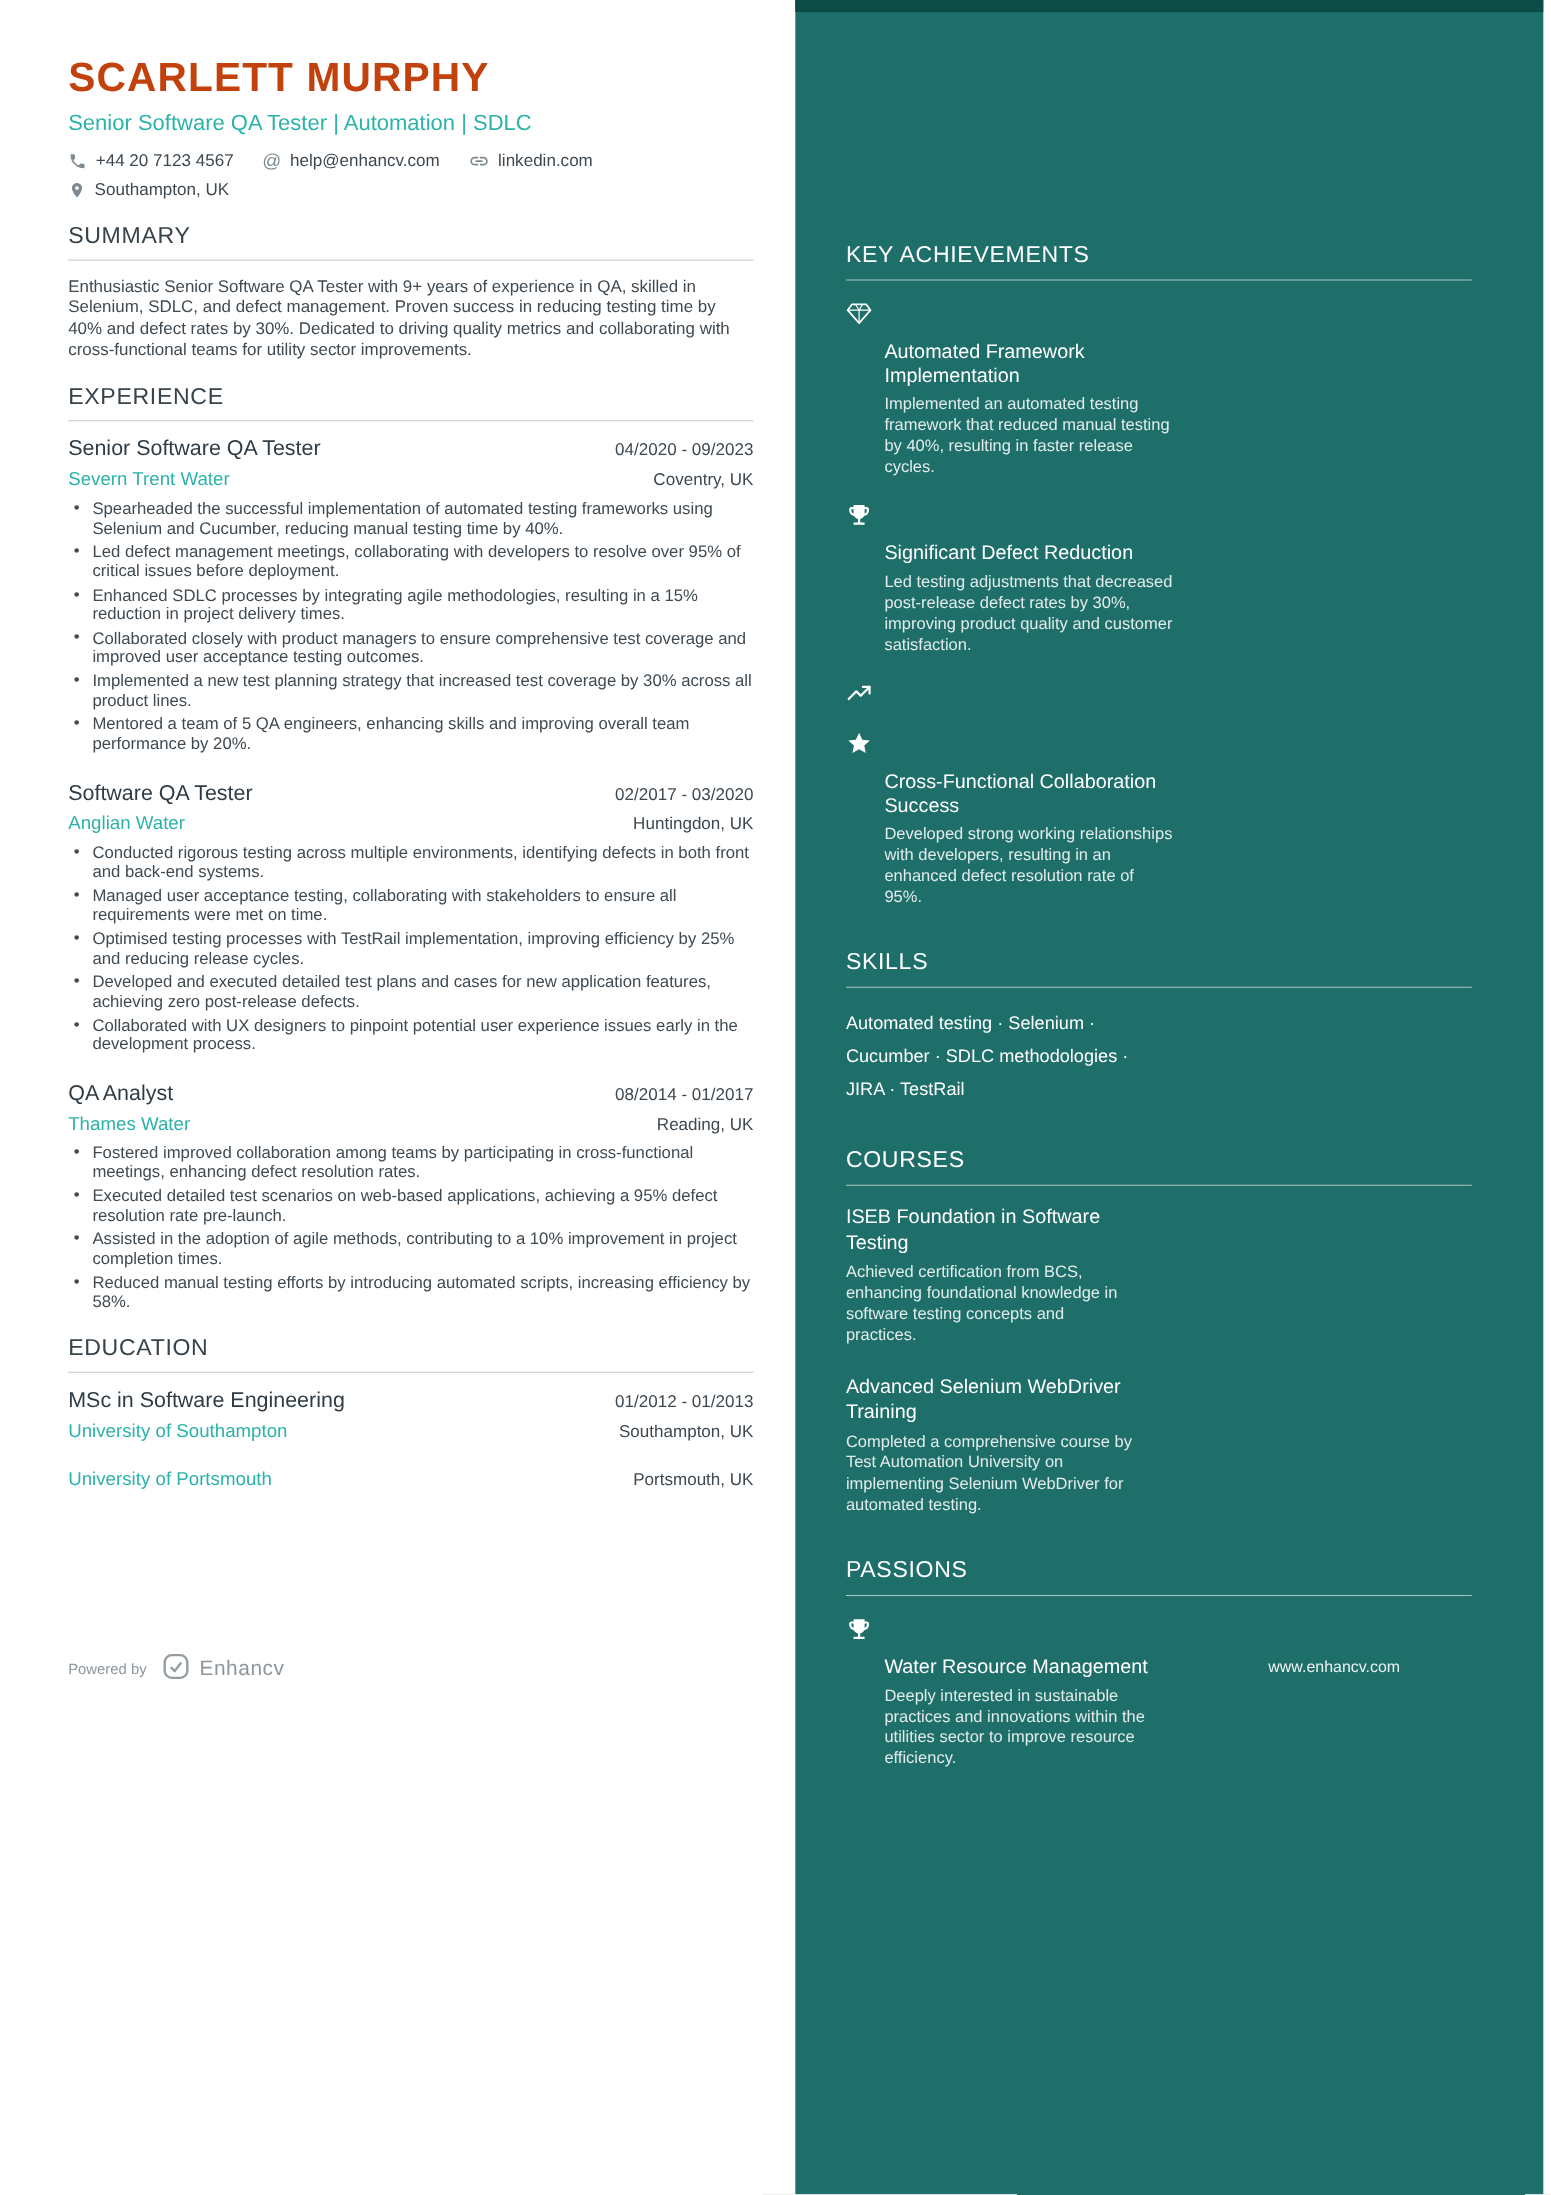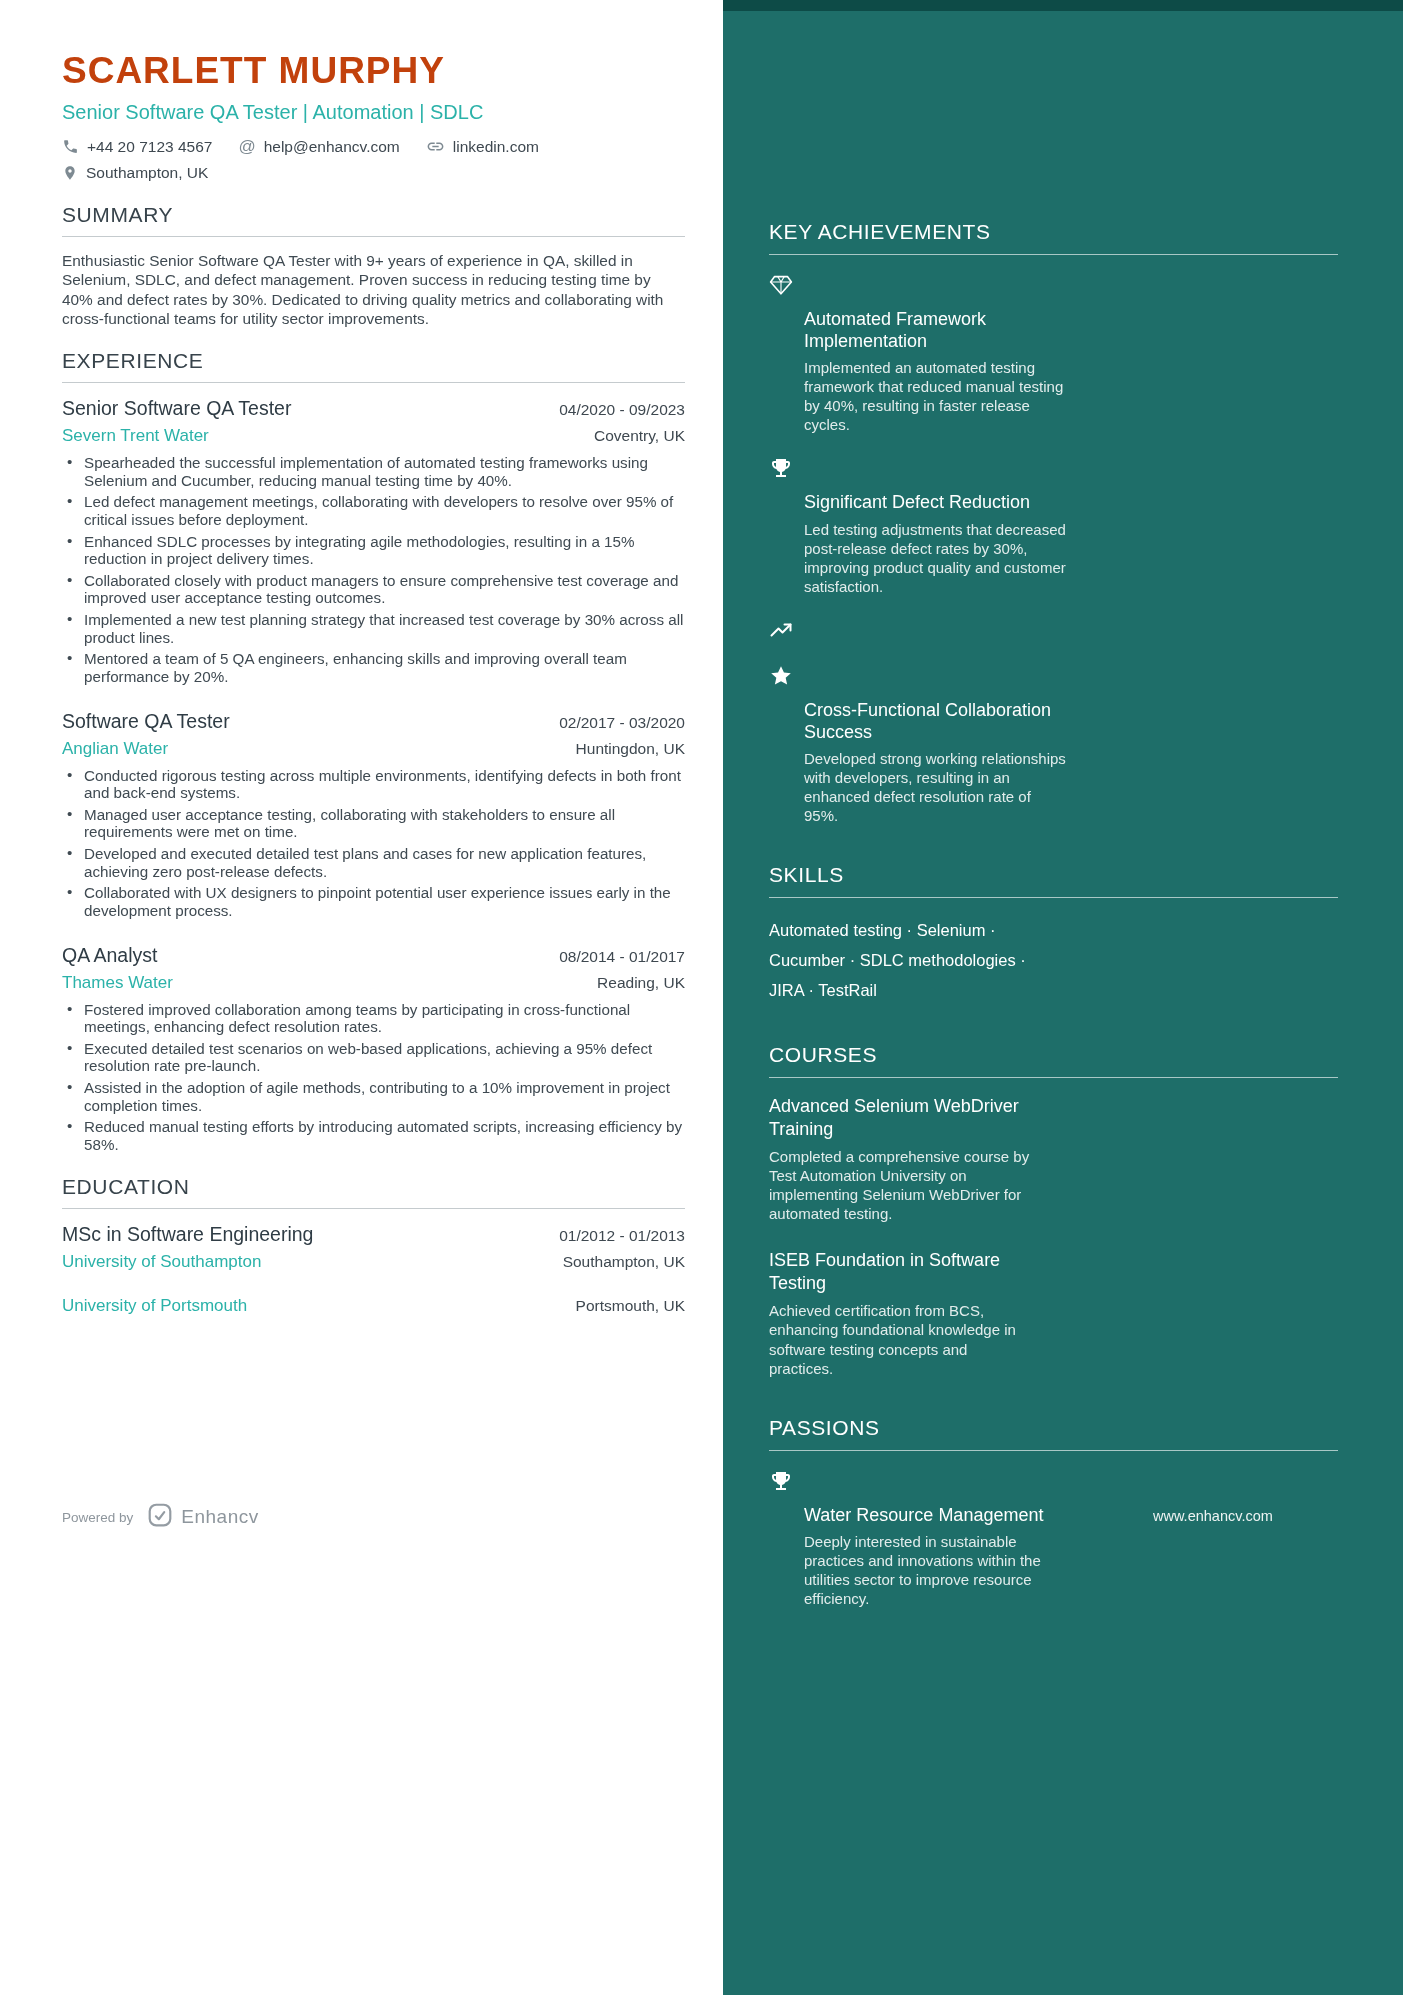--- a/index.html
+++ b/index.html
@@ -129,26 +129,26 @@
       </section>
 
       <section class="sb-sec">
         <h2 class="sb-heading">SKILLS</h2>
         <div class="skills-text">Automated testing · Selenium · Cucumber · SDLC methodologies · JIRA · TestRail</div>
       </section>
 
       <section class="sb-sec">
         <h2 class="sb-heading">COURSES</h2>
         <div class="course">
+          <div class="course-title">ISEB Foundation in Software Testing</div>
+          <div class="course-text">Achieved certification from BCS, enhancing foundational knowledge in software testing concepts and practices.</div>
+        </div>
+        <div class="course">
           <div class="course-title">Advanced Selenium WebDriver Training</div>
           <div class="course-text">Completed a comprehensive course by Test Automation University on implementing Selenium WebDriver for automated testing.</div>
-        </div>
-        <div class="course">
-          <div class="course-title">ISEB Foundation in Software Testing</div>
-          <div class="course-text">Achieved certification from BCS, enhancing foundational knowledge in software testing concepts and practices.</div>
         </div>
       </section>
 
       <section class="sb-sec">
         <h2 class="sb-heading">PASSIONS</h2>
         <div class="sb-item">
           <span class="sb-icon">
             <svg width="24" height="24" viewBox="0 0 24 24" fill="#ffffff">
               <path d="M19 5h-2V3H7v2H5c-1.1 0-2 .9-2 2v1c0 2.55 1.92 4.63 4.39 4.94.63 1.5 1.98 2.63 3.61 2.96V19H7v2h10v-2h-4v-3.1c1.63-.33 2.98-1.46 3.61-2.96C19.08 12.63 21 10.55 21 8V7c0-1.1-.9-2-2-2zM5 8V7h2v3.82C5.84 10.4 5 9.3 5 8zm14 0c0 1.3-.84 2.4-2 2.82V7h2v1z"></path>
             </svg>
@@ -238,20 +238,21 @@
           <h3 class="entry-title">Software QA Tester</h3>
           <span class="entry-dates">02/2017 - 03/2020</span>
         </div>
         <div class="company-row">
           <span class="company">Anglian Water</span>
           <span class="entry-loc">Huntingdon, UK</span>
         </div>
         <ul class="bullets">
           <li>Conducted rigorous testing across multiple environments, identifying defects in both front and back-end systems.</li>
           <li>Managed user acceptance testing, collaborating with stakeholders to ensure all requirements were met on time.</li>
+          <li>Optimised testing processes with TestRail implementation, improving efficiency by 25% and reducing release cycles.</li>
           <li>Developed and executed detailed test plans and cases for new application features, achieving zero post-release defects.</li>
           <li>Collaborated with UX designers to pinpoint potential user experience issues early in the development process.</li>
         </ul>
       </article>
 
       <article class="job">
         <div class="head-row">
           <h3 class="entry-title">QA Analyst</h3>
           <span class="entry-dates">08/2014 - 01/2017</span>
         </div>

